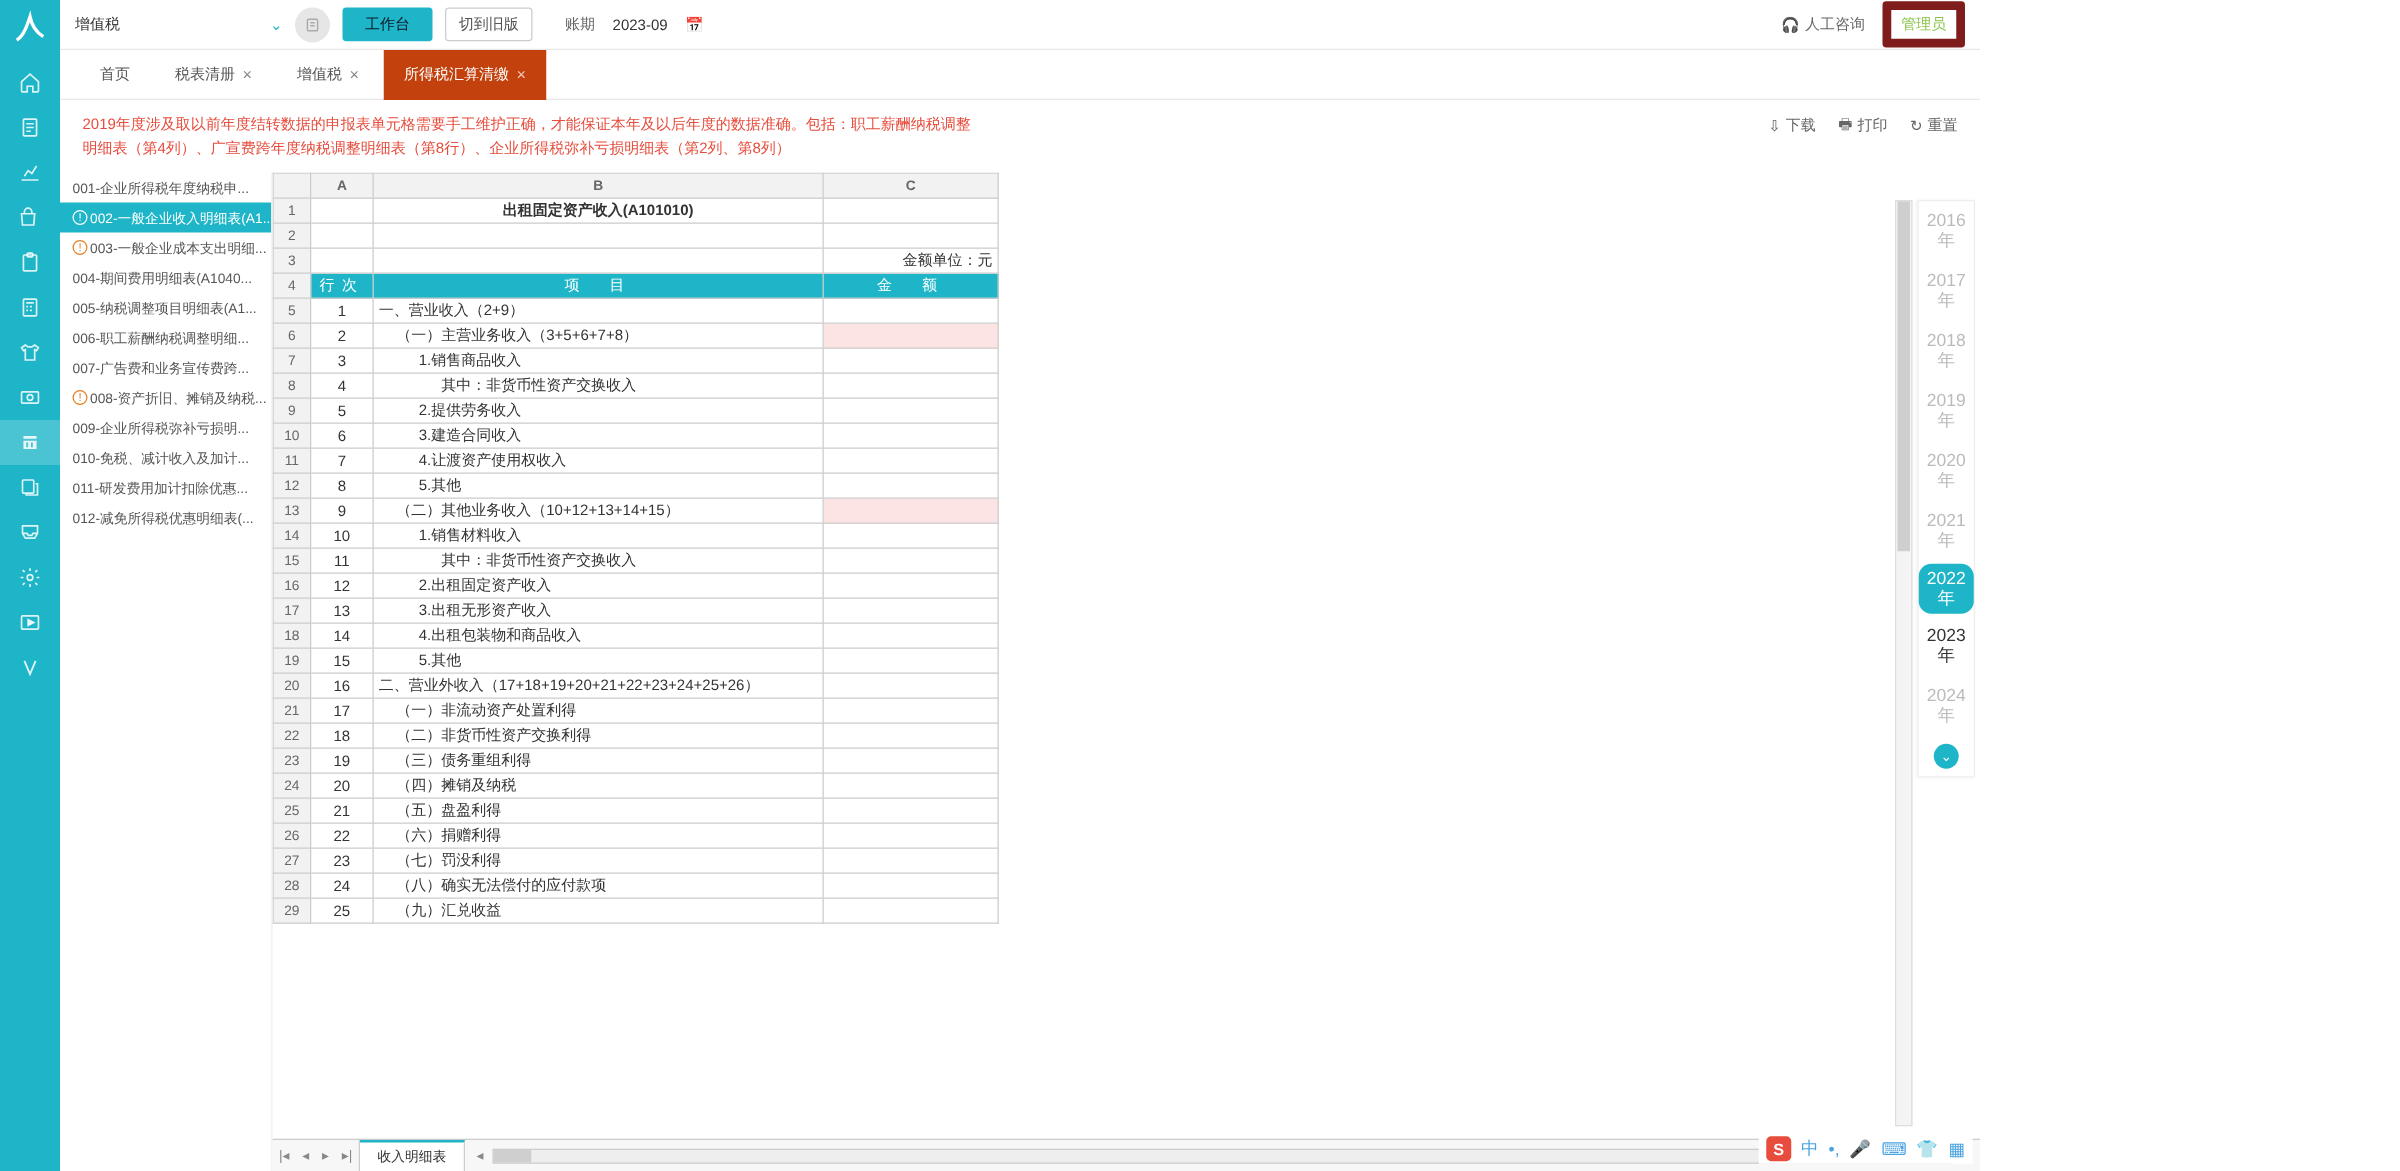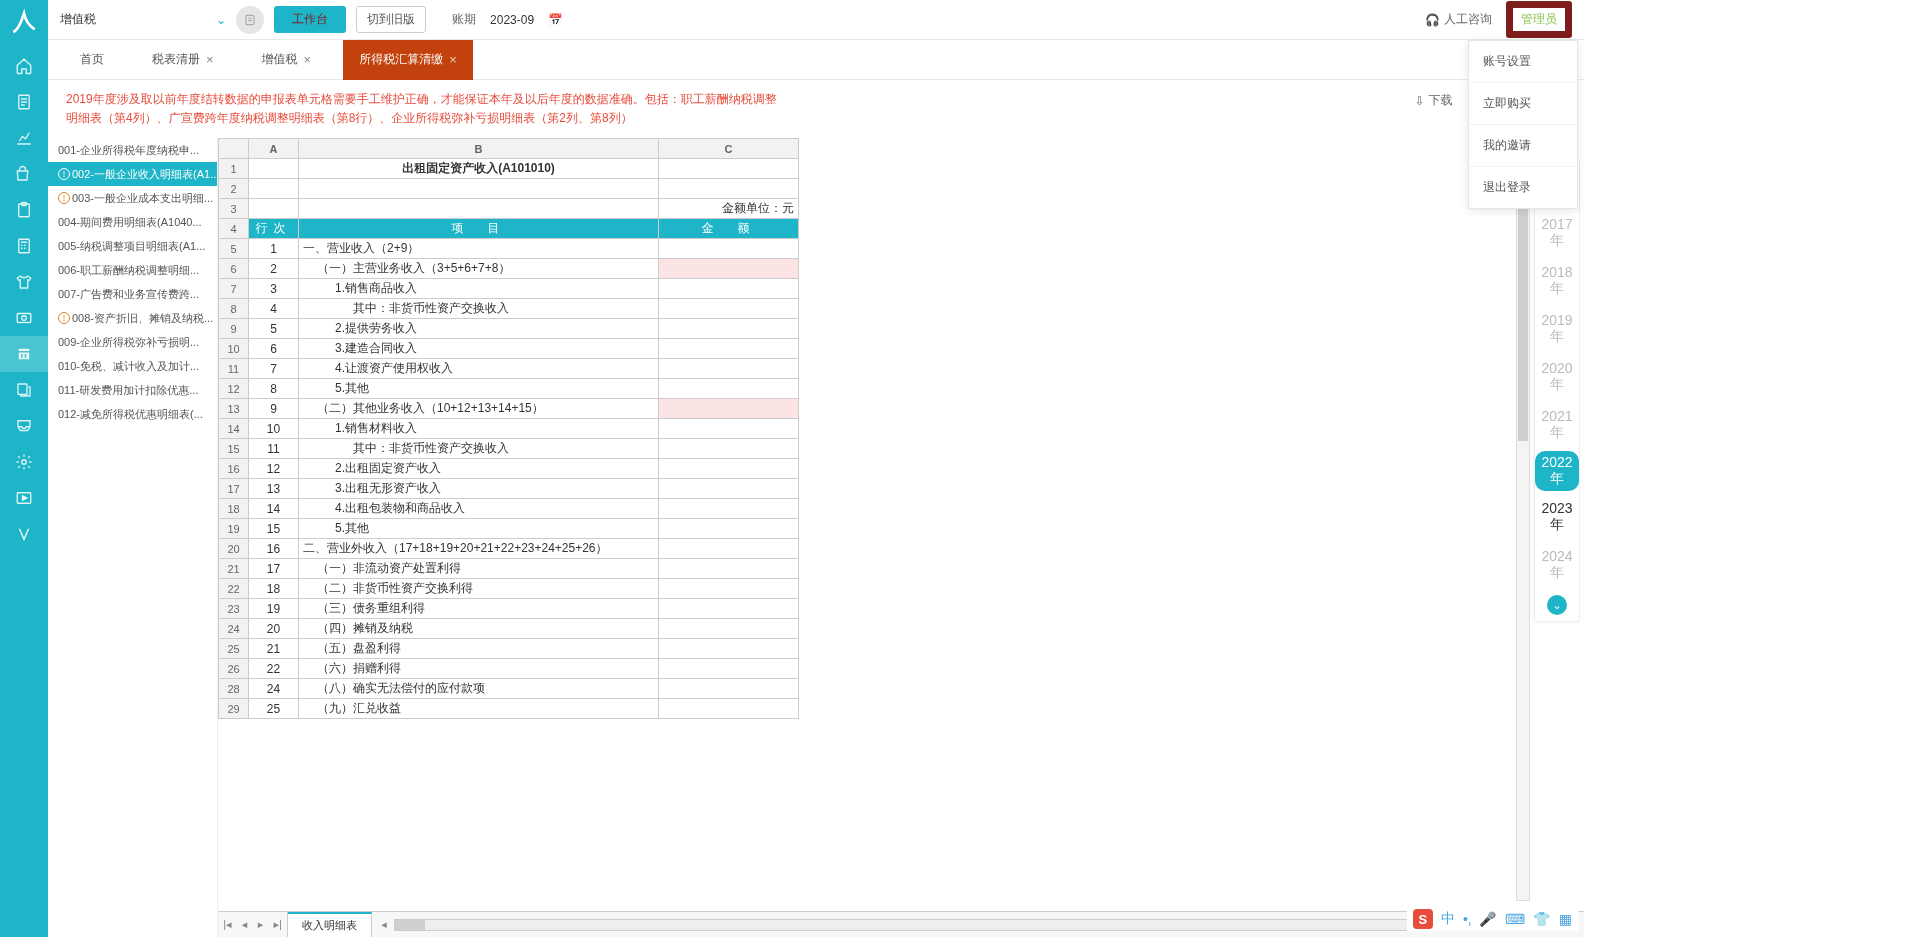--- a/index.html
+++ b/index.html
@@ -8,29 +8,29 @@
 .sidebar-left{width:48px;background:#1db5c7;display:flex;flex-direction:column;align-items:center;padding-top:8px}
 .logo{width:32px;height:32px;display:flex;align-items:center;justify-content:center;color:#fff;margin-bottom:8px}
 .nav-icon{width:48px;height:36px;display:flex;align-items:center;justify-content:center;color:rgba(255,255,255,0.85);cursor:pointer}
 .nav-icon.active{background:rgba(255,255,255,0.2)}
 .nav-icon svg{width:18px;height:18px}
 .main{flex:1;display:flex;flex-direction:column;position:relative}
 .topbar{height:40px;display:flex;align-items:center;padding:0 12px;border-bottom:1px solid #e8e8e8;gap:10px}
 .combo{display:flex;align-items:center;gap:120px;color:#333;cursor:pointer}
 .chev{color:#1db5c7}
 .round-btn{width:28px;height:28px;border-radius:50%;background:#e6e6e6;display:flex;align-items:center;justify-content:center;color:#aaa}
-.btn-primary{background:#1db5c7;color:#7f1d1d;padding:5px 18px;border-radius:3px;cursor:pointer;font-size:12px}
+.btn-primary{background:#1db5c7;color:#0f172a;padding:5px 18px;border-radius:3px;cursor:pointer;font-size:12px}
 .btn-outline{border:1px solid #ccc;padding:4px 10px;border-radius:3px;cursor:pointer;font-size:12px;color:#555}
 .period-label{color:#666;margin-left:16px}
 .period-val{color:#333;margin-left:4px}
 .cal-icon{color:#1db5c7;margin-left:4px}
 .topbar-right{margin-left:auto;display:flex;align-items:center;gap:14px}
 .link-icon{display:flex;align-items:center;gap:4px;color:#666;cursor:pointer}
 .admin-btn{border:7px solid #7f1d1d;color:#8bc34a;padding:3px 8px;border-radius:3px;cursor:pointer}
-.tabs{height:40px;display:flex;align-items:center;padding:0 16px;gap:16px;border-bottom:1px solid #e8e8e8}
+.tabs{height:40px;display:flex;align-items:center;padding:0 16px;gap:4px;border-bottom:1px solid #e8e8e8}
 .tab{padding:0 16px;height:40px;display:flex;align-items:center;gap:6px;cursor:pointer;color:#555}
 .tab.active{background:#c2410c;color:#fff}
 .tab .close{font-size:13px;opacity:0.7}
 .notice-row{display:flex;padding:10px 18px;align-items:flex-start}
 .notice{color:#e74c3c;font-size:12px;line-height:1.6;max-width:720px}
 .actions{margin-left:auto;display:flex;gap:18px;color:#666;font-size:12px}
 .action{display:flex;align-items:center;gap:4px;cursor:pointer}
 .content{flex:1;display:flex;overflow:hidden}
 .form-list{width:170px;border-right:1px solid #eee;overflow:hidden}
 .form-item{height:24px;display:flex;align-items:center;padding:0 6px 0 10px;font-size:11px;color:#555;cursor:pointer;white-space:nowrap;overflow:hidden;text-overflow:ellipsis;position:relative}
@@ -428,20 +428,26 @@
                   <td class="indent1">（五）盘盈利得</td>
                   <td class="colC "></td>
                 </tr>
                 <tr>
                   <td class="rownum">26</td>
                   <td class="colA">22</td>
                   <td class="indent1">（六）捐赠利得</td>
                   <td class="colC "></td>
                 </tr>
                 <tr>
+                  <td class="rownum">27</td>
+                  <td class="colA">23</td>
+                  <td class="indent1">（七）罚没利得</td>
+                  <td class="colC "></td>
+                </tr>
+                <tr>
                   <td class="rownum">28</td>
                   <td class="colA">24</td>
                   <td class="indent1">（八）确实无法偿付的应付款项</td>
                   <td class="colC "></td>
                 </tr>
                 <tr>
                   <td class="rownum">29</td>
                   <td class="colA">25</td>
                   <td class="indent1">（九）汇兑收益</td>
                   <td class="colC "></td>
@@ -478,26 +484,20 @@
         <div class="year">2018年</div>
         <div class="year">2019年</div>
         <div class="year">2020年</div>
         <div class="year">2021年</div>
         <div class="year cur">2022年</div>
         <div class="year on">2023年</div>
         <div class="year">2024年</div>
         <div class="year-more">⌄</div>
       </div>
 
-    <div class="dropdown" id="dropdown">
-        <div class="dd-item">账号设置</div>
-        <div class="dd-item">立即购买</div>
-        <div class="dd-item">我的邀请</div>
-        <div class="dd-item">退出登录</div>
-      </div>
 
     <div class="ime-bar">
       <div class="ime-badge">S</div>
       <span class="ime-ico">中</span>
       <span class="ime-ico">•,</span>
       <span class="ime-ico">🎤</span>
       <span class="ime-ico">⌨</span>
       <span class="ime-ico">👕</span>
       <span class="ime-ico">▦</span>
     </div>

